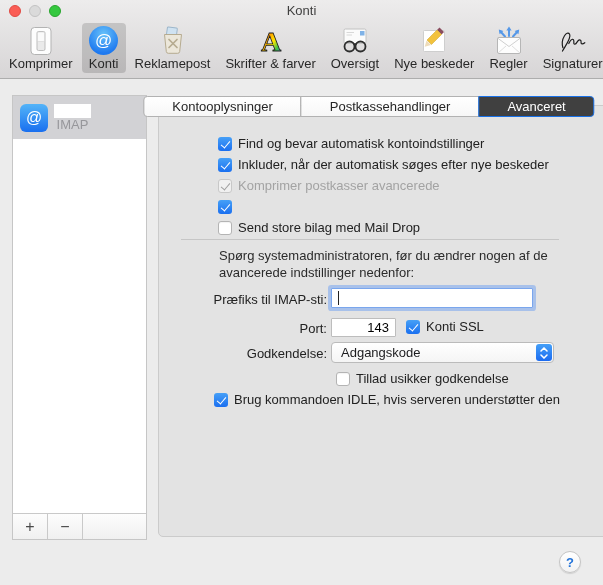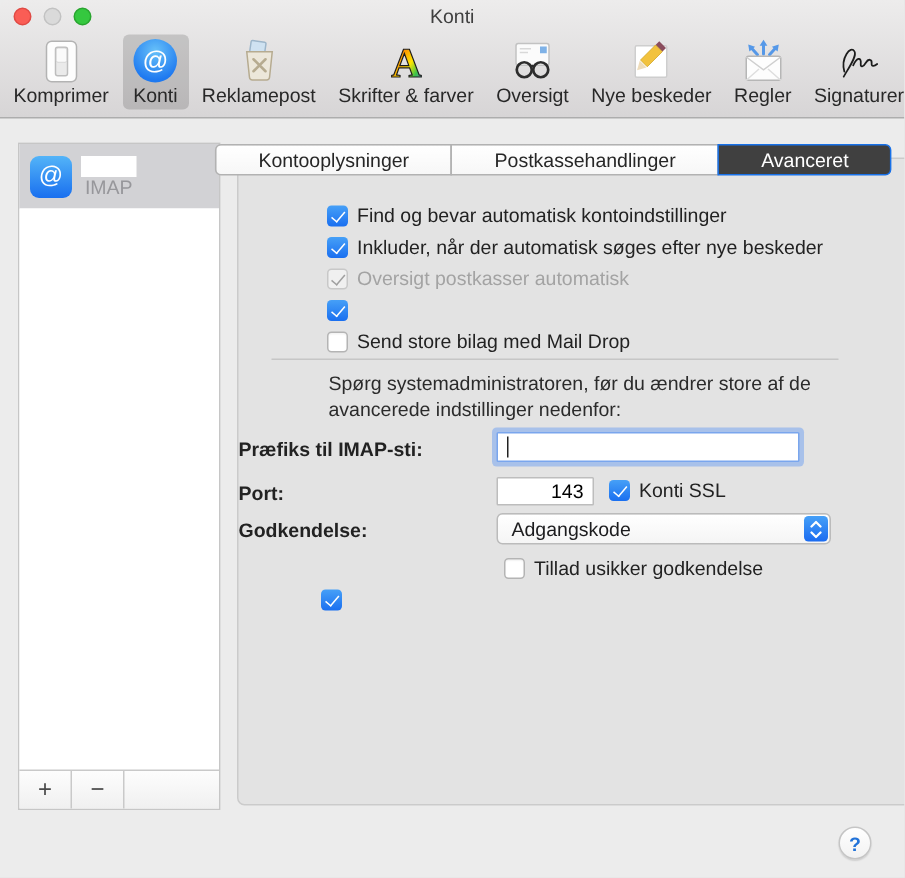--- a/index.html
+++ b/index.html
@@ -71,22 +71,22 @@
     border-right:1.6px solid #fff; border-bottom:1.6px solid #fff; transform:rotate(40deg); }
   .cb.off { background:#fff; border:1px solid #b4b4b4; box-shadow:inset 0 1px 1px rgba(0,0,0,.05); }
   .cb.dis { background:#f0f0f0; border:1px solid #c8c8c8; }
   .cb.dis::after { content:""; position:absolute; left:3.5px; top:0.5px; width:4px; height:8px;
     border-right:1.6px solid #9f9f9f; border-bottom:1.6px solid #9f9f9f; transform:rotate(40deg); }
   .cblabel { position:absolute; font-size:13px; color:#222; white-space:nowrap; }
   .cblabel.dis { color:#a3a3a3; }
   .divider { position:absolute; left:22px; top:133px; width:378px; height:1px; background:#c6c6c6; }
   .admin { position:absolute; left:60px; top:141px; width:360px;
     font-size:13px; color:#2b2b2b; line-height:17px; }
-  .flabel { position:absolute; left:0; width:168px; 
-    font-size:13px; color:#222; white-space:nowrap;font-weight:bold; }
+  .flabel { position:absolute; left:0; width:168px; text-align:right;
+    font-size:13px; color:#222; white-space:nowrap; }
   .prefix-wrap { position:absolute; left:172px; top:182px; width:202px; height:20px; }
   .prefix-wrap input { width:100%; height:100%; border:1px solid #7aa6ed; border-radius:1px;
     box-shadow:0 0 0 3px rgba(120,166,241,.55); background:#fff; outline:none;
     font:13px "Liberation Sans","DejaVu Sans",sans-serif; padding:0 5px; }
   .caret { position:absolute; left:7px; top:3px; width:1px; height:14px; background:#222; }
   .port-input { position:absolute; left:172px; top:212px; width:65px; height:19px;
     border:1px solid #bdbdbd; border-radius:1px; background:#fff; text-align:right;
     font:13px "Liberation Sans","DejaVu Sans",sans-serif; padding:0 6px; outline:none; }
   .popup { position:absolute; left:172px; top:236px; width:223px; height:21px;
     background:linear-gradient(#fff,#f5f5f5); border:1px solid #bbb; border-radius:4px;
@@ -243,31 +243,31 @@
 
   <div class="panel">
 
     <div class="cb on" style="left:59px; top:31px;"></div>
     <div class="cblabel" style="left:79px; top:30px;">Find og bevar automatisk kontoindstillinger</div>
 
     <div class="cb on" style="left:59px; top:52px;"></div>
     <div class="cblabel" style="left:79px; top:51px;">Inkluder, når der automatisk søges efter nye beskeder</div>
 
     <div class="cb dis" style="left:59px; top:73px;"></div>
-    <div class="cblabel dis" style="left:79px; top:72px;">Oversigt postkasser automatisk</div>
+    <div class="cblabel dis" style="left:79px; top:72px;">Komprimer postkasser avancerede</div>
 
     <div class="cb on" style="left:59px; top:94px;"></div>
 
     <div class="cb off" style="left:59px; top:115px;"></div>
     <div class="cblabel" style="left:79px; top:114px;">Send store bilag med Mail Drop</div>
 
     <div class="divider"></div>
 
     <div class="admin">
-      <div>Spørg systemadministratoren, før du ændrer store af de</div>
+      <div>Spørg systemadministratoren, før du ændrer nogen af de</div>
       <div>avancerede indstillinger nedenfor:</div>
     </div>
 
     <div class="flabel" style="top:186px;">Præfiks til IMAP-sti:</div>
     <div class="prefix-wrap">
       <input type="text" value="" style="">
       <div class="caret"></div>
     </div>
 
     <div class="flabel" style="top:215px;">Port:</div>
@@ -285,20 +285,21 @@
         <svg width="8" height="5" viewBox="0 0 8 5">
             <path d="M1 1 L4 4 L7 1" fill="none" stroke="#fff" stroke-width="1.5" stroke-linecap="round"></path>
           </svg>
       </span>
     </div>
 
     <div class="cb off" style="left:177px; top:266px;"></div>
     <div class="cblabel" style="left:197px; top:265px;">Tillad usikker godkendelse</div>
 
     <div class="cb on" style="left:55px; top:287px;"></div>
+    <div class="cblabel" style="left:75px; top:286px;">Brug kommandoen IDLE, hvis serveren understøtter den</div>
 
   </div>
 
   <div class="tabs">
     <div class="tab">Kontooplysninger</div>
     <div class="tab">Postkassehandlinger</div>
     <div class="tab selected">Avanceret</div>
   </div>
 
   <button class="help">?</button>

